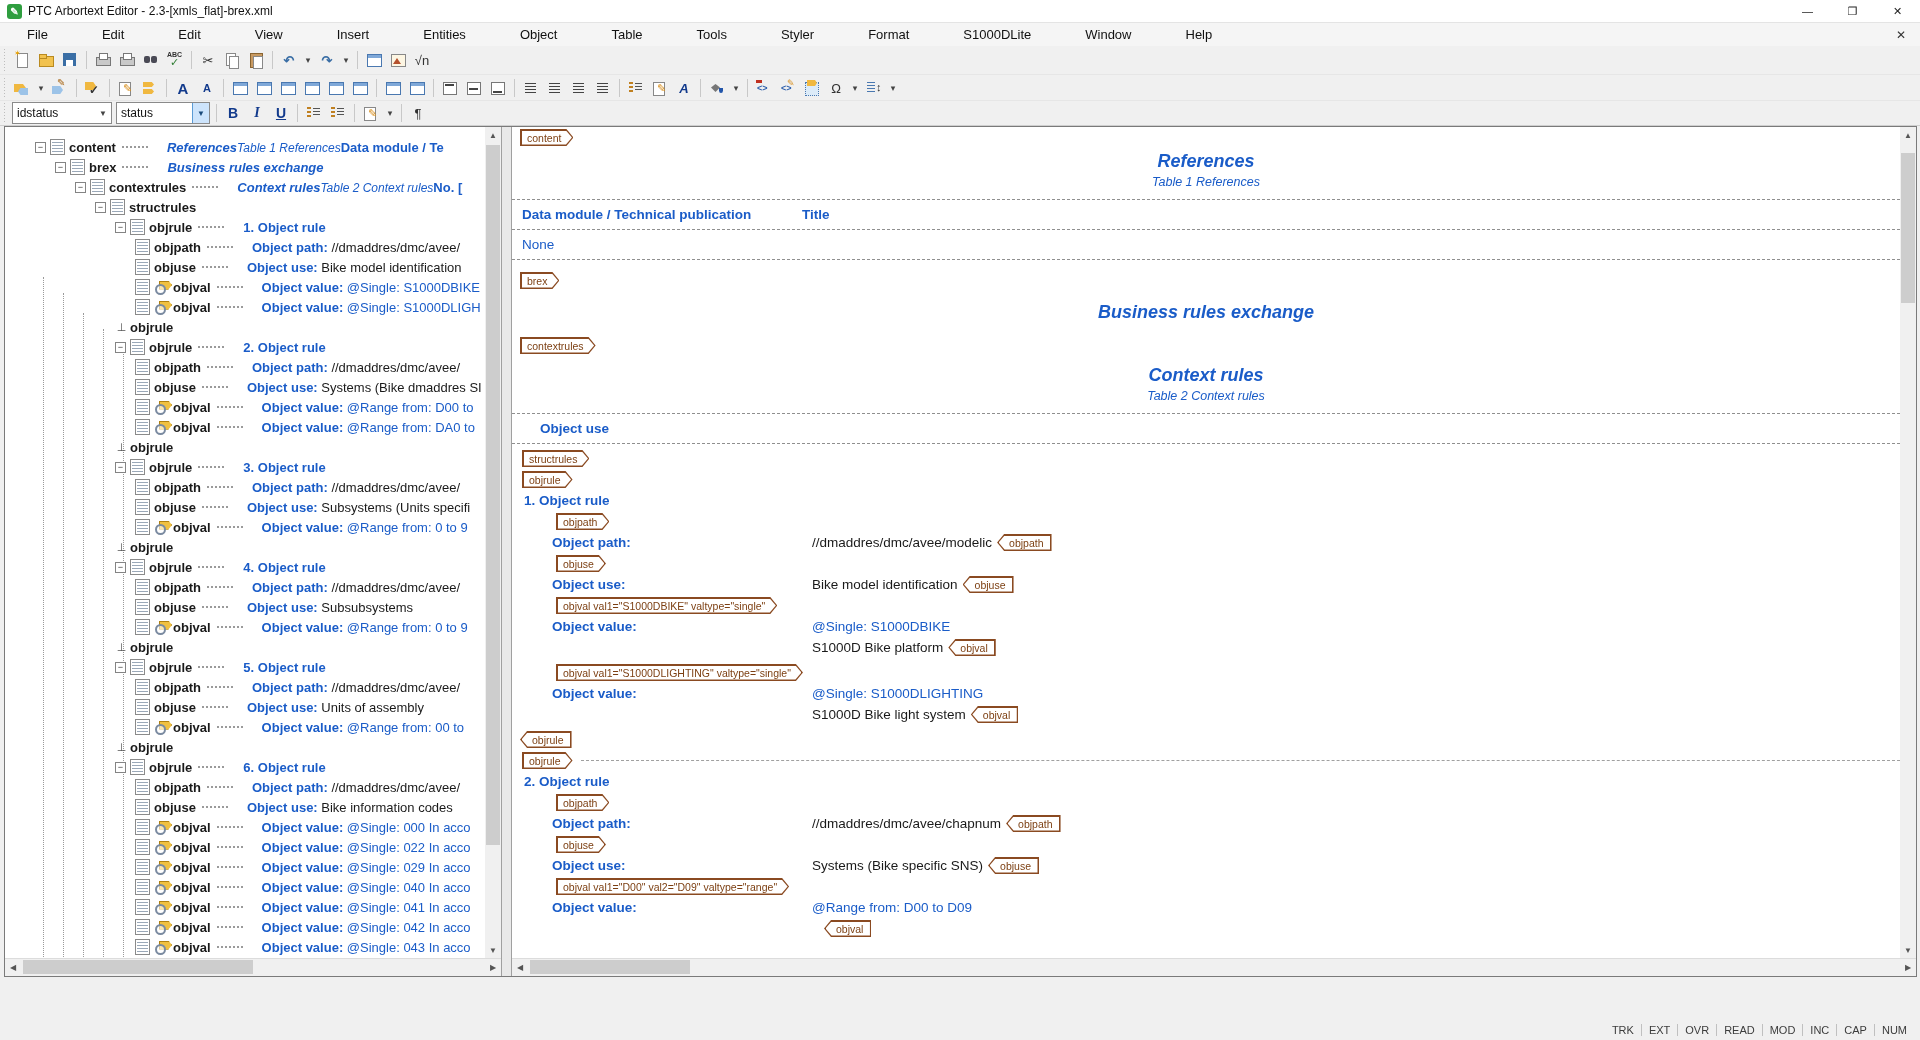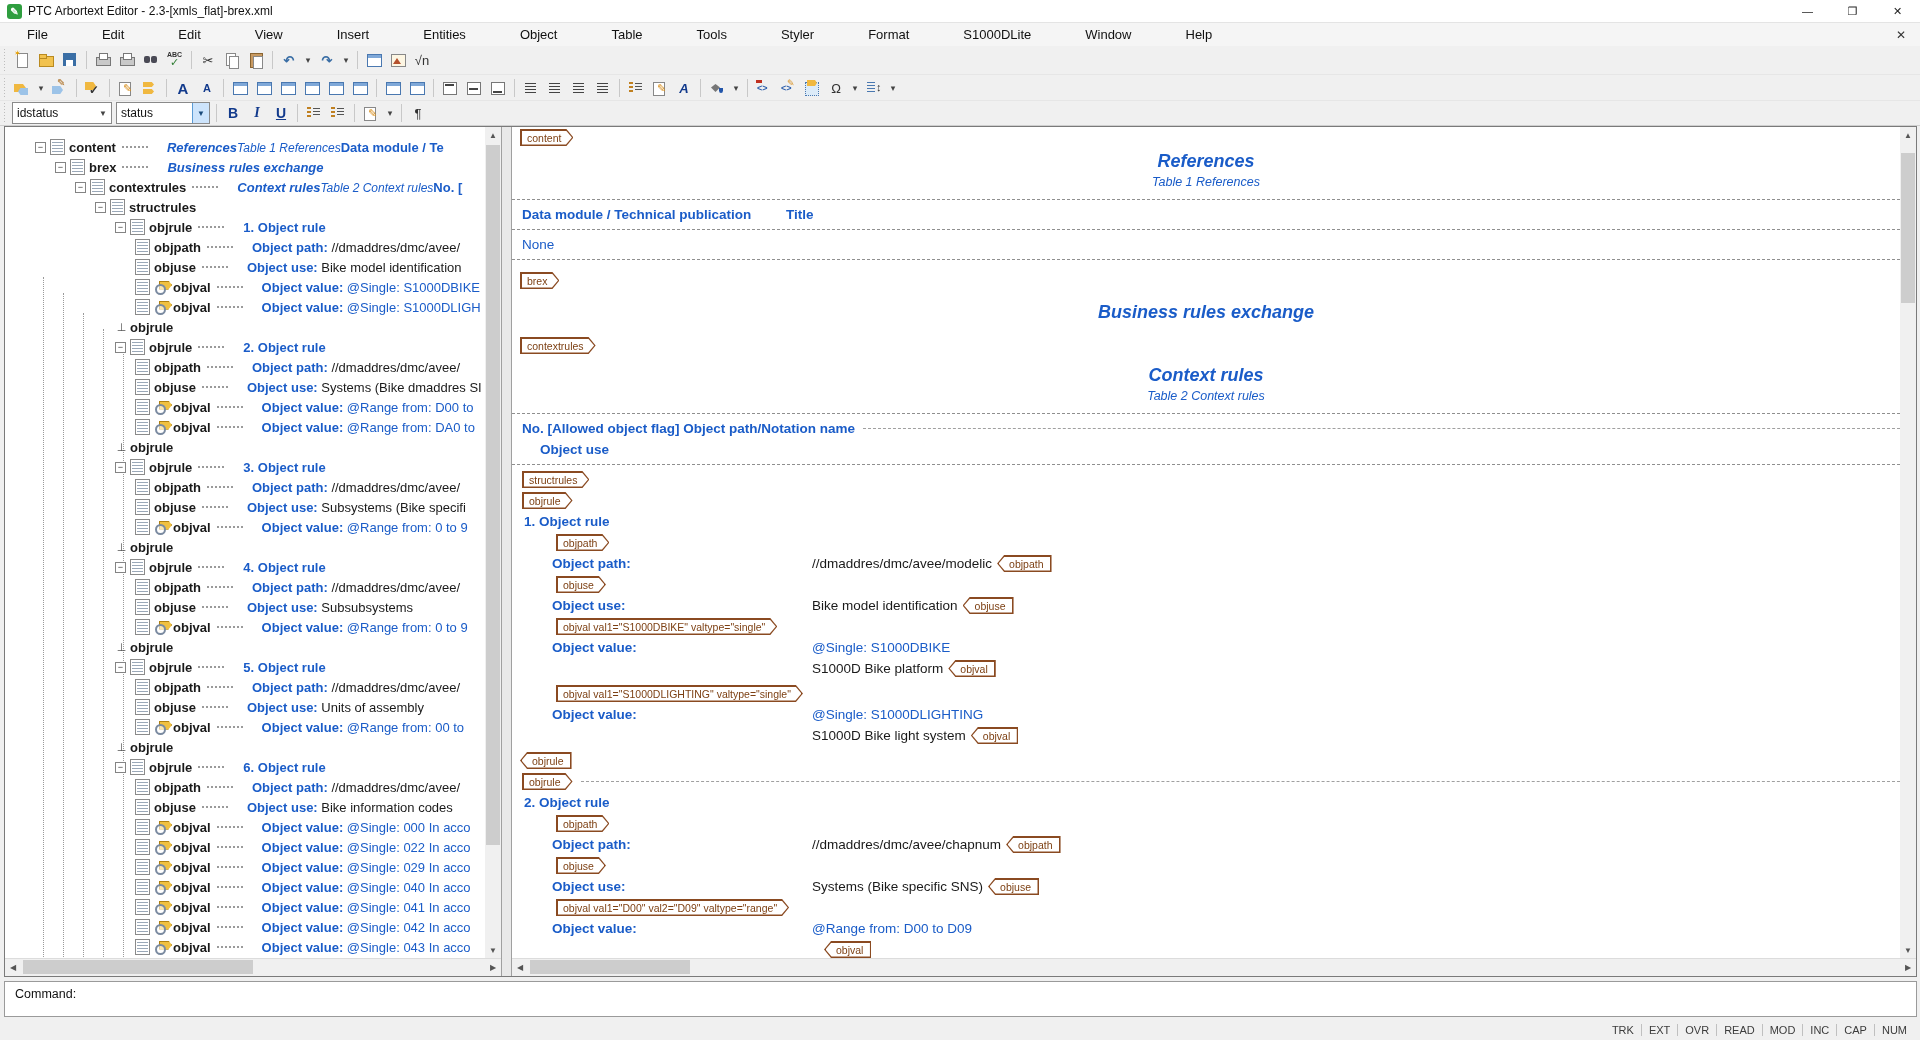--- a/index.html
+++ b/index.html
@@ -513,21 +513,21 @@
           <div class="trow" style="top: 350px; left: 130px;">
             <span class="docico"></span>
             <span class="tname">objpath</span>
             <span class="tdots"></span>
             <span class="tprev"><span class="ps-b">Object path:</span><span class="ps-k"> //dmaddres/dmc/avee/</span></span>
           </div>
           <div class="trow" style="top: 370px; left: 130px;">
             <span class="docico"></span>
             <span class="tname">objuse</span>
             <span class="tdots"></span>
-            <span class="tprev"><span class="ps-b">Object use:</span><span class="ps-k"> Subsystems (Bike specifi</span></span>
+            <span class="tprev"><span class="ps-b">Object use:</span><span class="ps-k"> Subsystems (Units specifi</span></span>
           </div>
           <div class="trow" style="top: 390px; left: 130px;">
             <span class="docico"></span>
             <span class="valico"></span>
             <span class="tname">objval</span>
             <span class="tdots"></span>
             <span class="tprev"><span class="ps-b">Object value:</span><span class="ps-n"> @Range from: 0 to 9</span></span>
           </div>
           <div class="trow" style="top: 410px; left: 110px;">
             <span class="endmark">⊥</span>
@@ -681,21 +681,21 @@
               <span class="bg"></span>
               <span class="bg2"></span>
               <span class="txt">content</span>
             </span>
           </div>
           <div class="h1">References</div>
           <div class="h2">Table 1  References</div>
           <div class="dash" style="margin-top: 8px;"></div>
           <div class="dline">
             <span class="bluehead" style="position: absolute; left: 10px;">Data module / Technical publication</span>
-            <span class="bluehead" style="position: absolute; left: 274px; text-align: center;">Title</span>
+            <span class="bluehead" style="position: absolute; left: 290px; text-align: center;">Title</span>
           </div>
           <div class="dash"></div>
           <div class="dline">
             <span class="blueval" style="position: absolute; left: 10px;">None</span>
           </div>
           <div class="dash"></div>
           <div class="dline" style="margin-top: 10px; padding-left: 8px;">
             <span class="xtag open">
               <span class="bg"></span>
               <span class="bg2"></span>
@@ -706,24 +706,20 @@
           <div class="dline" style="margin-top: 10px; padding-left: 8px;">
             <span class="xtag open">
               <span class="bg"></span>
               <span class="bg2"></span>
               <span class="txt">contextrules</span>
             </span>
           </div>
           <div class="h1" style="margin-top: 6px;">Context rules</div>
           <div class="h2">Table 2  Context rules</div>
           <div class="dash" style="margin-top: 8px;"></div>
-          <div class="dline" style="padding-left: 10px;">
-            <span class="bluehead">No. [Allowed object flag] Object path/Notation name</span>
-            <span class="dashfill"></span>
-          </div>
           <div class="dline" style="padding-left: 28px;">
             <span class="bluehead">Object use</span>
           </div>
           <div class="dash"></div>
           <div class="dline" style="margin-top: 4px; padding-left: 10px;">
             <span class="xtag open">
               <span class="bg"></span>
               <span class="bg2"></span>
               <span class="txt">structrules</span>
             </span>
@@ -901,23 +897,20 @@
         <div class="sbarr" style="bottom:0">▼</div>
       </div>
       <div class="hsb" style="width:100%;right:16px">
         <div class="sbarr" style="left:0">◀</div>
         <div class="sbthumb" style="left:18px;width:160px"></div>
         <div class="sbarr" style="right:0">▶</div>
       </div>
     </div>
   </div>
 
-  <div id="cmdpanel">
-    <div id="cmdlabel">Command:</div>
-  </div>
 
   <div id="statusbar">
       <div class="stitem">TRK</div>
       <div class="stsep"></div>
       <div class="stitem">EXT</div>
       <div class="stsep"></div>
       <div class="stitem">OVR</div>
       <div class="stsep"></div>
       <div class="stitem">READ</div>
       <div class="stsep"></div>

